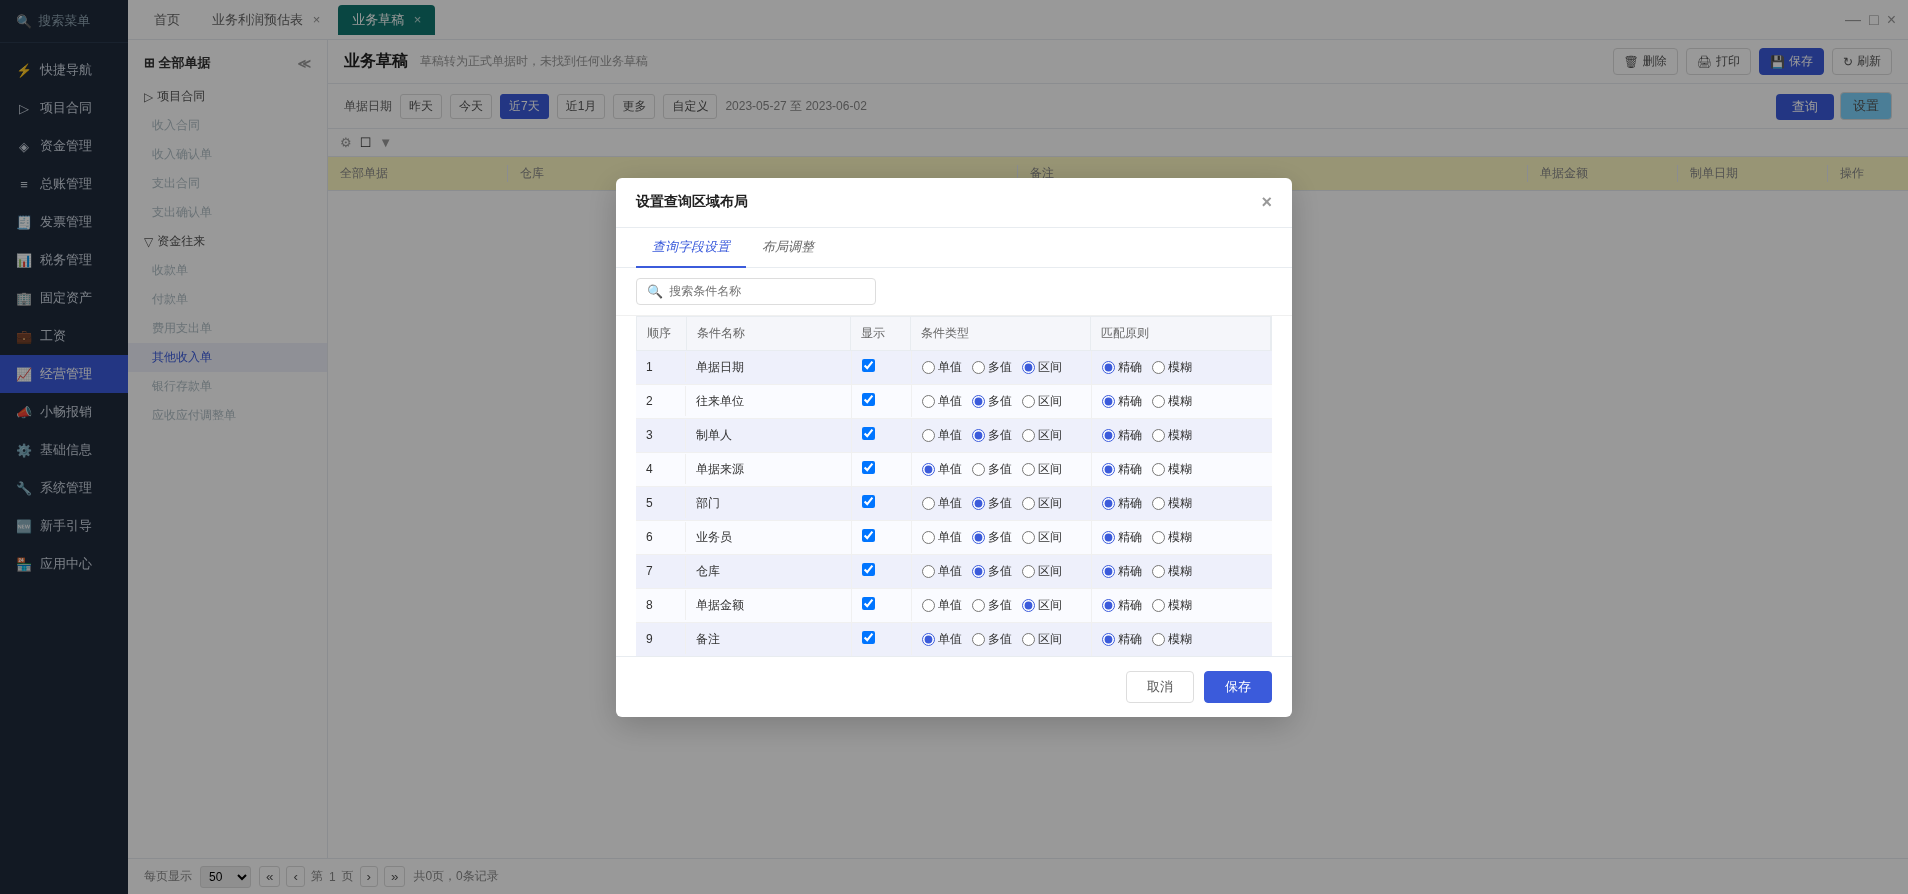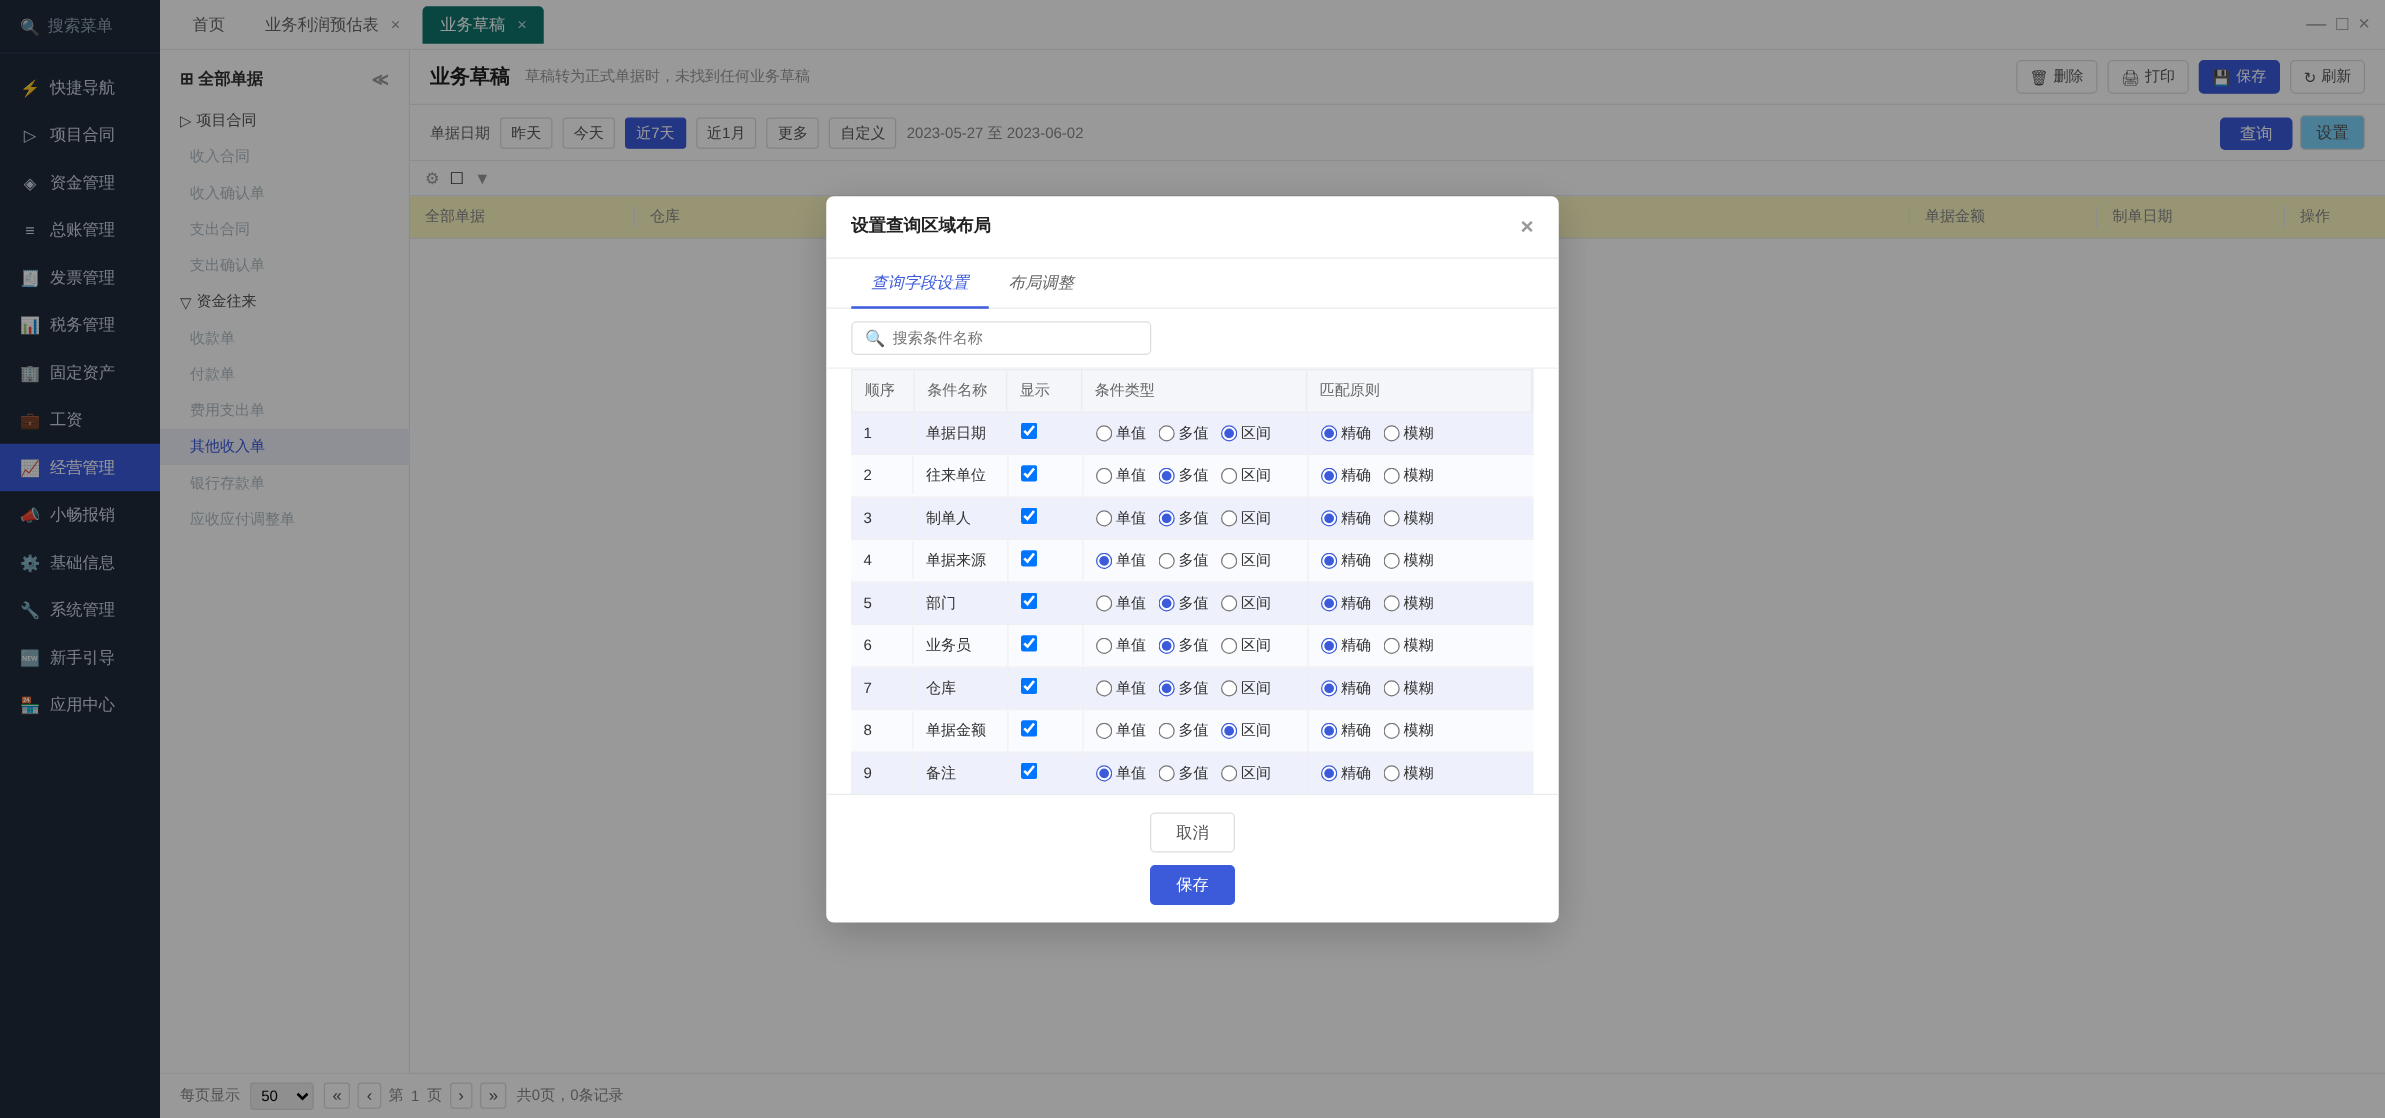--- a/index.html
+++ b/index.html
@@ -76,21 +76,21 @@
     .nav-sub.active { color: #fff; }
 
     
     .overlay {
       position: fixed; inset: 0; background: rgba(0,0,0,0.4);
       display: flex; align-items: center; justify-content: center; z-index: 1000;
     }
 
     
     .modal {
-      background: #fff; border-radius: 6px; width: 586px;
+      background: #fff; border-radius: 6px; width: 676px;
       box-shadow: 0 8px 32px rgba(0,0,0,0.2); overflow: hidden;
     }
     .modal-header {
       padding: 14px 20px; border-bottom: 1px solid #e8ecf0;
       display: flex; align-items: center; justify-content: space-between;
       font-size: 14px; font-weight: bold; color: #222;
     }
     .modal-close { cursor: pointer; color: #999; font-size: 18px; }
     .modal-tabs { display: flex; gap: 0; border-bottom: 1px solid #e8ecf0; padding: 0 20px; }
     .modal-tab {
@@ -129,21 +129,21 @@
     .mt-row.highlighted { background: #eef0fb; }
     .mt-cell { padding: 8px 10px; border-right: 1px solid #f0f0f0; }
     .mt-cell:last-child { border-right: none; }
 
     .radio-group { display: flex; align-items: center; gap: 10px; font-size: 12px; }
     .radio-item { display: flex; align-items: center; gap: 3px; cursor: pointer; }
     .radio-item input[type=radio] { accent-color: #3b5bdb; cursor: pointer; }
 
     .modal-footer {
       padding: 14px 20px; border-top: 1px solid #e8ecf0;
-      display: flex; align-items: center; justify-content: flex-end; gap: 10px; flex-direction: column;
+      display: flex; align-items: center; justify-content: flex-end; gap: 10px;
     }
     .btn-cancel {
       padding: 6px 20px; border: 1px solid #ddd; border-radius: 4px;
       background: #fff; color: #555; cursor: pointer; font-size: 13px;
     }
     .btn-save {
       padding: 6px 20px; border: 1px solid #3b5bdb; border-radius: 4px;
       background: #3b5bdb; color: #fff; cursor: pointer; font-size: 13px;
     }
 

